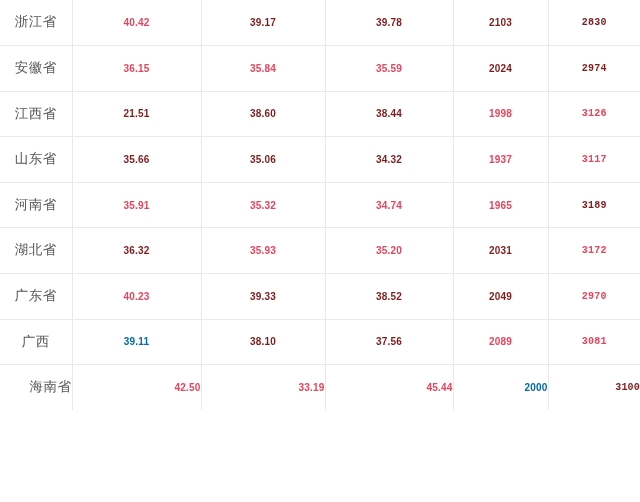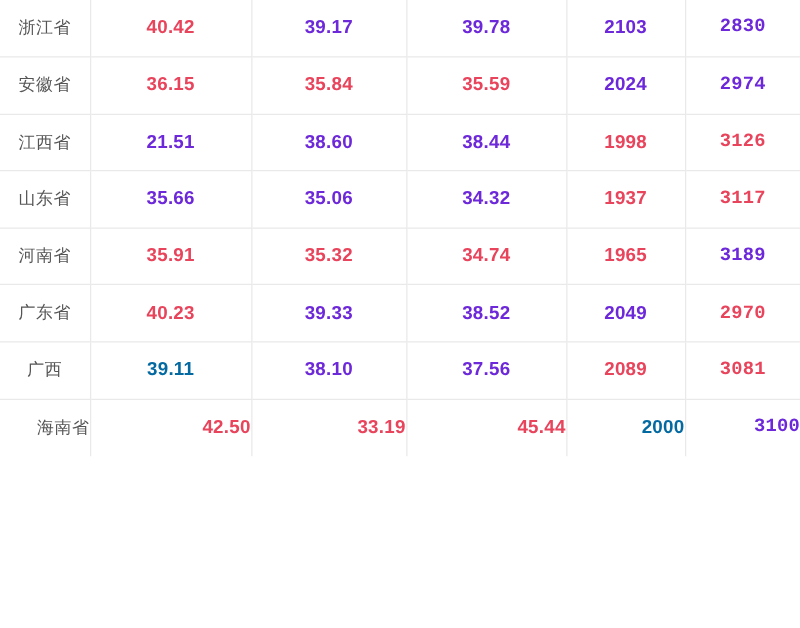--- a/index.html
+++ b/index.html
@@ -53,26 +53,26 @@
     border-bottom: none;
     text-align: right;
   }
   .cell-name {
     font-size: 13.5px;
     color: #555555;
     font-weight: 400;
     letter-spacing: 0.5px;
   }
   .cell-val {
-    font-size: 15px;
+    font-size: 10px;
     font-weight: bold;
     letter-spacing: 0.2px;
   }
   .v-red   { color: #e8445c; }
-  .v-green { color: #6d28d9; }
+  .v-green { color: #7f1d1d; }
   .v-black { color: #0369a1; }
 </style>
 </head>
 <body>
 
 <div class="table-wrap">
   <table class="data-table">
     <colgroup>
       <col class="c-name">
       <col class="c-v1">
@@ -116,20 +116,28 @@
         </tr>
         <tr>
           <td class="cell-name">河南省</td>
           <td class="cell-val v-red">35.91</td>
           <td class="cell-val v-red">35.32</td>
           <td class="cell-val v-red">34.74</td>
           <td class="cell-val v-red">1965</td>
           <td class="cell-val v-green">3189</td>
         </tr>
         <tr>
+          <td class="cell-name">湖北省</td>
+          <td class="cell-val v-green">36.32</td>
+          <td class="cell-val v-red">35.93</td>
+          <td class="cell-val v-red">35.20</td>
+          <td class="cell-val v-green">2031</td>
+          <td class="cell-val v-red">3172</td>
+        </tr>
+        <tr>
           <td class="cell-name">广东省</td>
           <td class="cell-val v-red">40.23</td>
           <td class="cell-val v-green">39.33</td>
           <td class="cell-val v-green">38.52</td>
           <td class="cell-val v-green">2049</td>
           <td class="cell-val v-red">2970</td>
         </tr>
         <tr>
           <td class="cell-name">广西</td>
           <td class="cell-val v-black">39.11</td>

